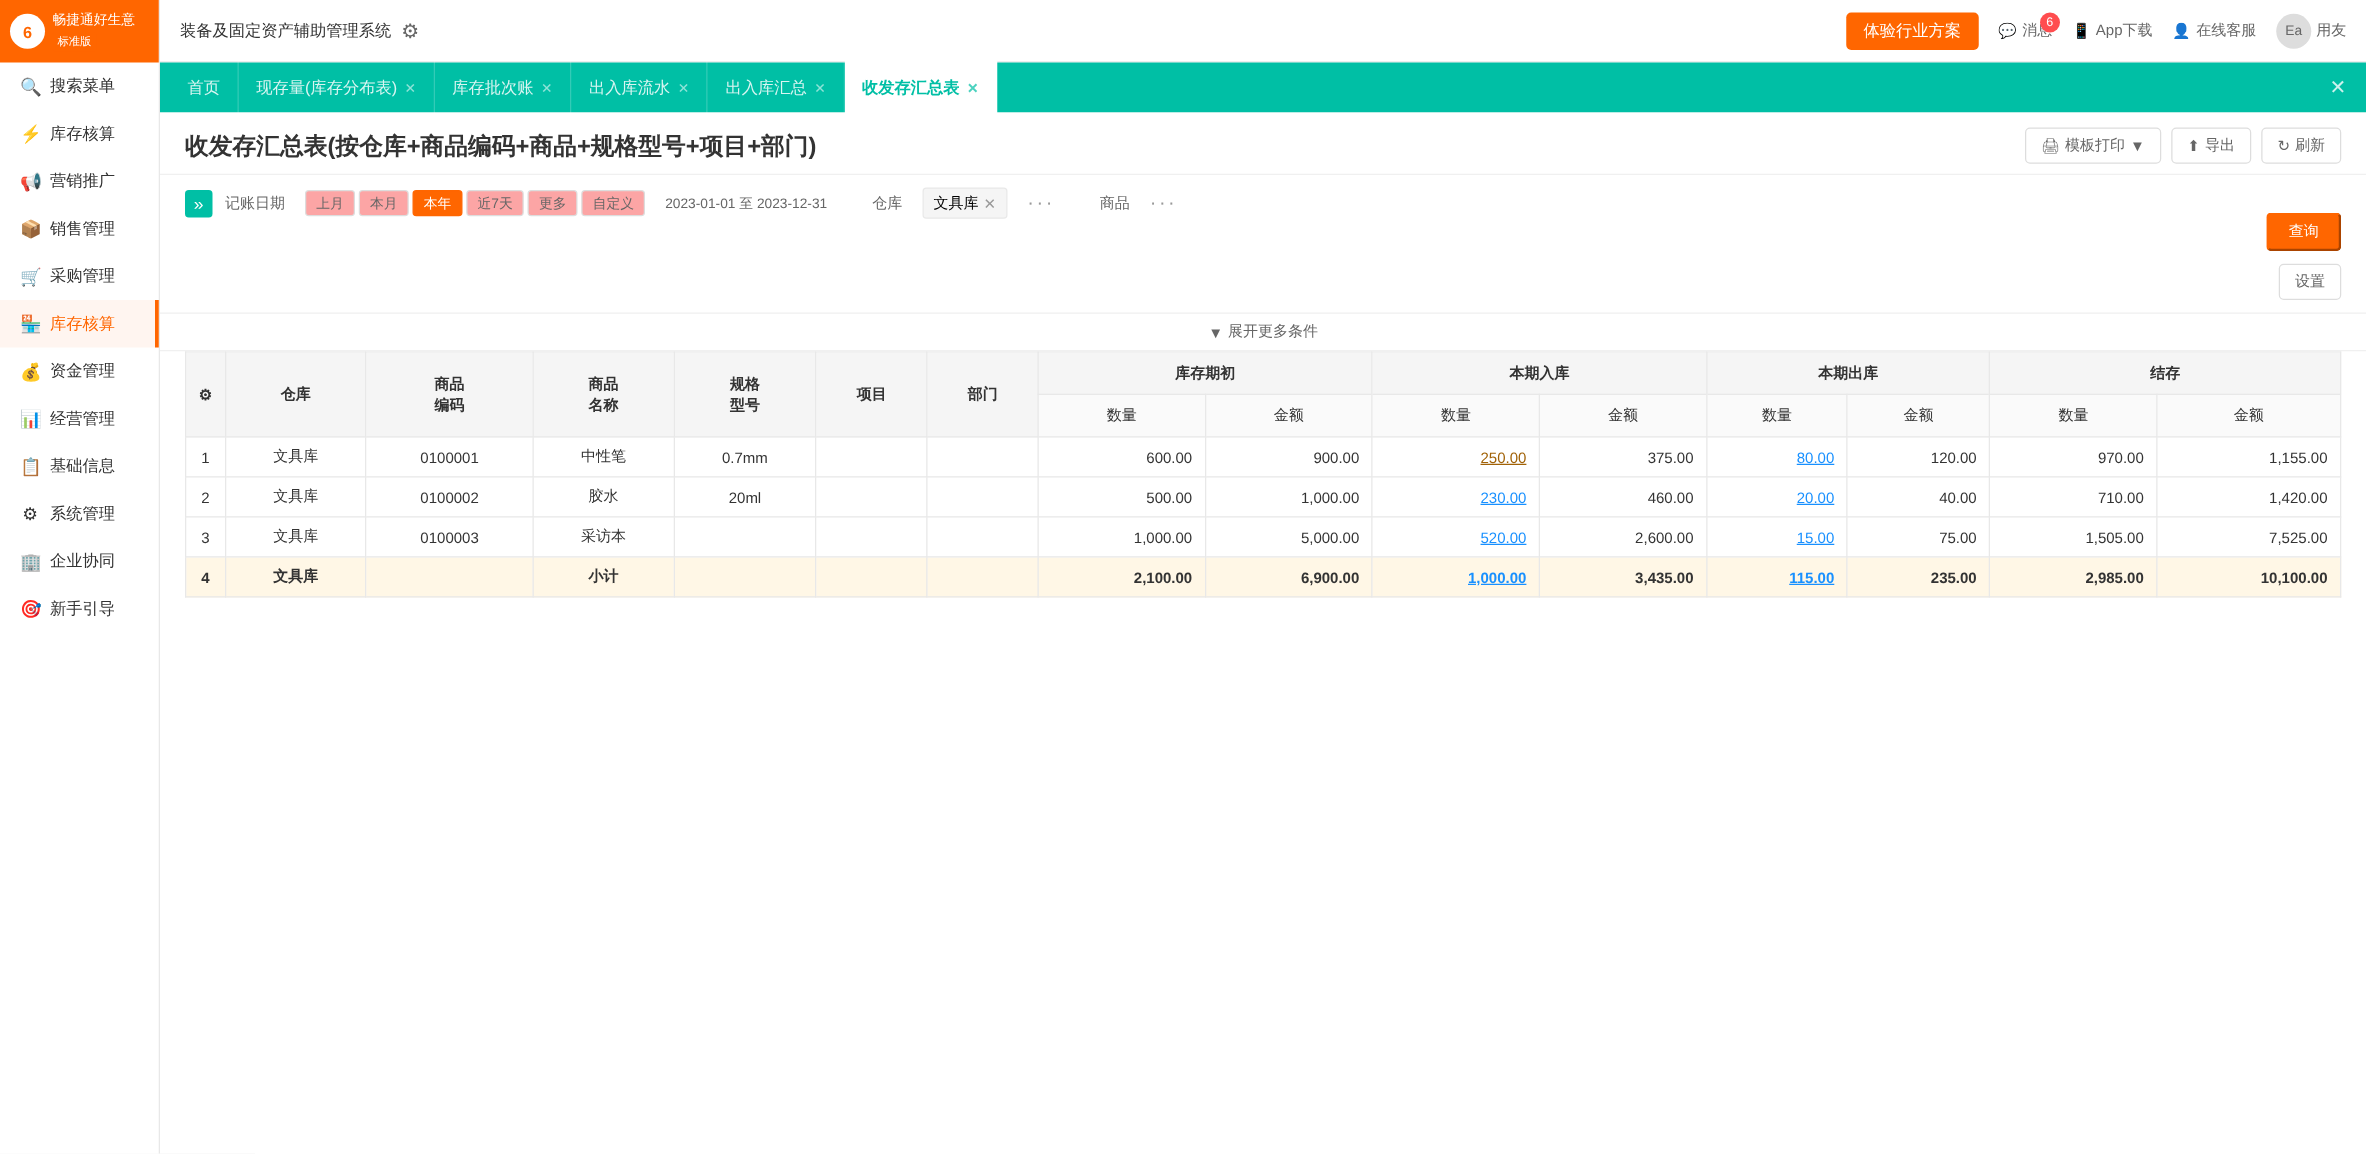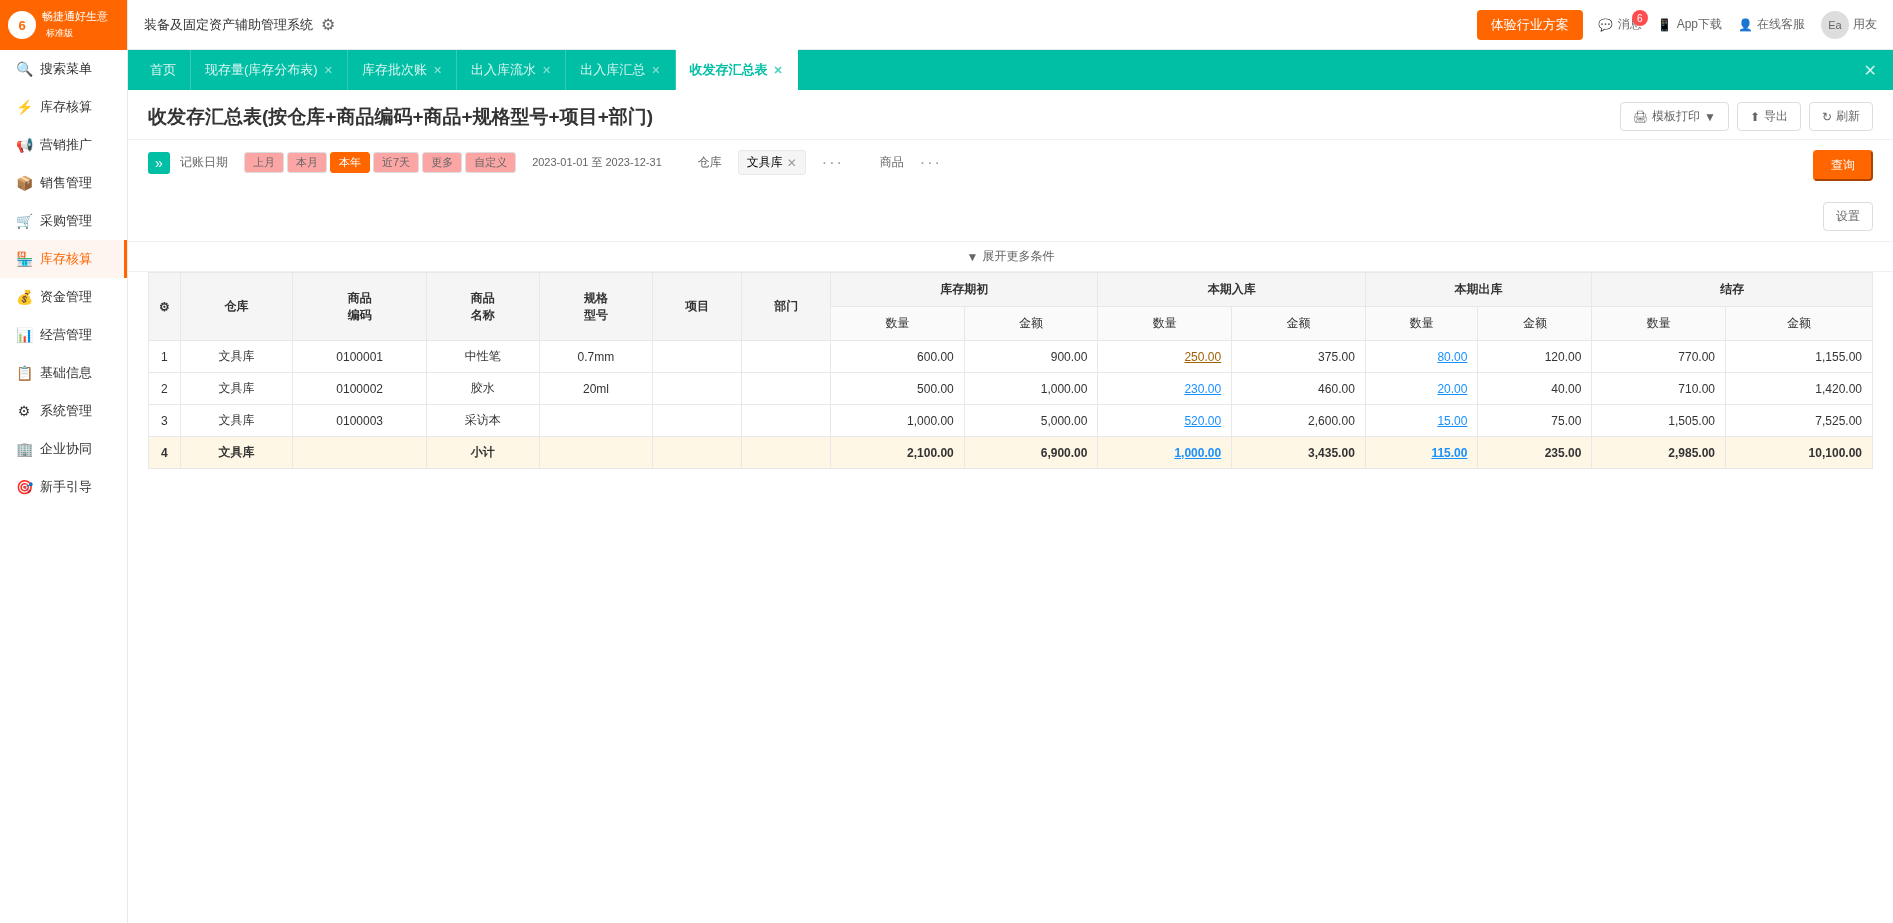--- a/index.html
+++ b/index.html
@@ -225,21 +225,21 @@
           <span style="color:#666;font-size:12px;margin-left:20px;">仓库</span>
           <div class="filter-tag">
             <span>文具库</span>
             <span class="remove">✕</span>
           </div>
           <span class="filter-dots">···</span>
           <span style="color:#666;font-size:12px;margin-left:20px;">商品</span>
           <span class="filter-dots">···</span>
         </div>
       </div>
-      <div style="display:flex;flex-direction:column;gap:21px;align-items:flex-end;">
+      <div style="display:flex;flex-direction:column;gap:10px;align-items:flex-end;margin-top:20px;">
         <button class="btn-query">查询</button>
         <button class="btn-settings">设置</button>
       </div>
     </div>
 
     <div style="display:flex;justify-content:center;padding:6px;border-bottom:1px solid #f0f0f0;">
       <button style="background:none;border:none;cursor:pointer;color:#666;font-size:12px;display:flex;align-items:center;gap:4px;">
         <span>▼</span>
         <span>展开更多条件</span>
       </button>
@@ -280,21 +280,21 @@
       <td>中性笔</td>
       <td>0.7mm</td>
       <td></td>
       <td></td>
       <td class="num-right">600.00</td>
       <td class="num-right">900.00</td>
       <td class="num-right underline" style="color:#a16207;text-decoration:underline;">250.00</td>
       <td class="num-right">375.00</td>
       <td class="num-right underline" style="color:#1890ff;text-decoration:underline;">80.00</td>
       <td class="num-right">120.00</td>
-      <td class="num-right">770.00</td>
+      <td class="num-right">970.00</td>
       <td class="num-right">1,155.00</td>
     </tr>
             <tr>
       <td>2</td>
       <td>文具库</td>
       <td>0100002</td>
       <td>胶水</td>
       <td>20ml</td>
       <td></td>
       <td></td>

